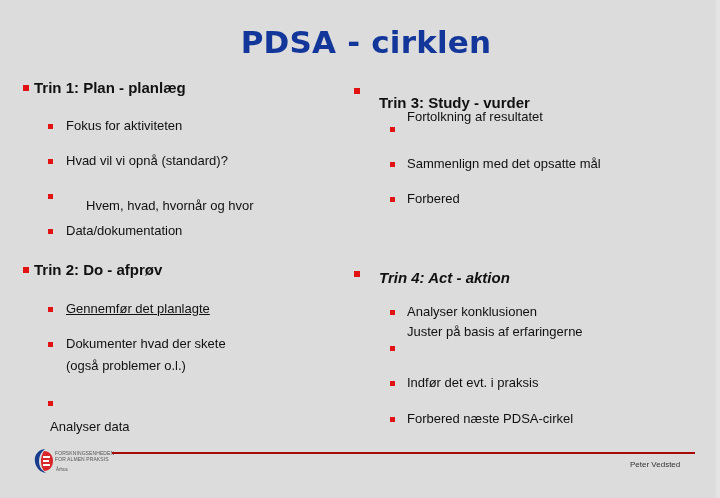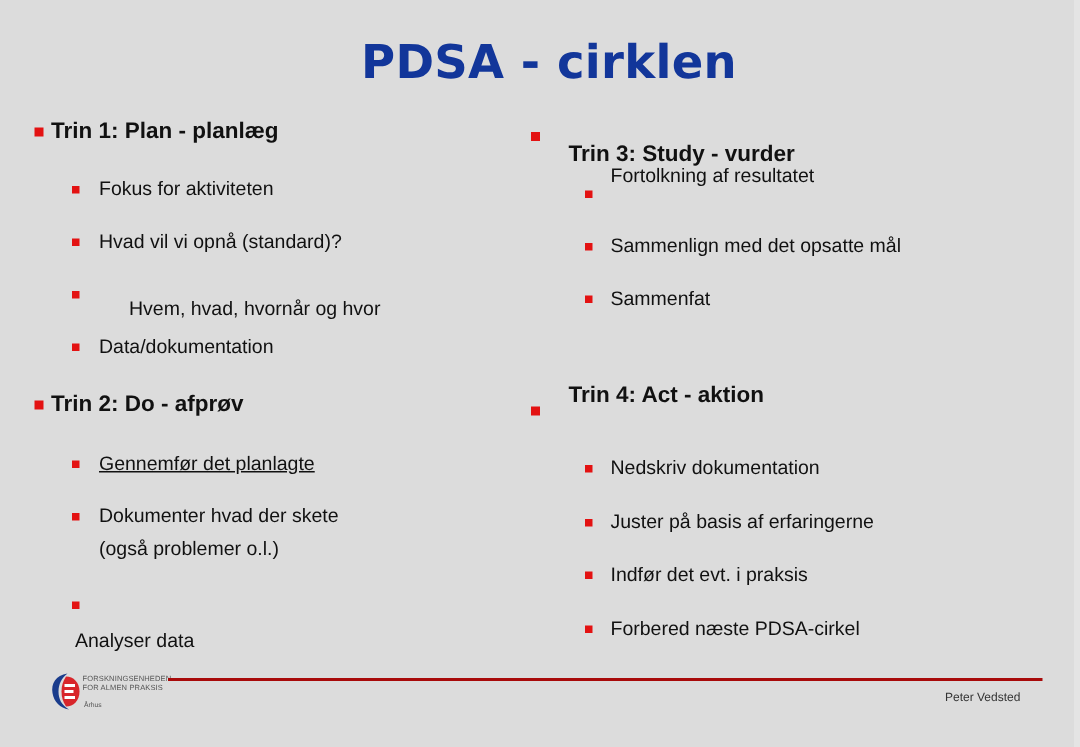--- a/index.html
+++ b/index.html
@@ -152,32 +152,32 @@
     <span class="bullet l1" style="left:354px; top:88px;"></span>
     <div class="h1" style="left:379px; top:80px;margin-top:12px;">Trin 3: Study - vurder</div>
 
     <span class="bullet" style="left:390px; top:127px;"></span>
     <div class="item" style="left:407px; top:106px;">Fortolkning af resultatet</div>
 
     <span class="bullet" style="left:390px; top:162px;"></span>
     <div class="item" style="left:407px; top:153px;">Sammenlign med det opsatte mål</div>
 
     <span class="bullet" style="left:390px; top:197px;"></span>
-    <div class="item" style="left:407px; top:188px;">Sammenfat</div>
+    <div class="item" style="left:407px; top:188px;">Forbered</div>
   </div>
 
   <div>
     <span class="bullet l1" style="left:354px; top:271px;"></span>
-    <div class="h1" style="left:379px; top:253px;">Trin 4: Act - aktion</div>
+    <div class="h1" style="left:379px; top:267px;font-style:italic;">Trin 4: Act - aktion</div>
 
     <span class="bullet" style="left:390px; top:310px;"></span>
-    <div class="item" style="left:407px; top:301px;">Nedskriv dokumentation</div>
+    <div class="item" style="left:407px; top:301px;">Analyser konklusionen</div>
 
     <span class="bullet" style="left:390px; top:346px;"></span>
-    <div class="item" style="left:407px; top:337px;text-align:right;">Juster på basis af erfaringerne</div>
+    <div class="item" style="left:407px; top:321px;text-align:right;">Juster på basis af erfaringerne</div>
 
     <span class="bullet" style="left:390px; top:381px;"></span>
     <div class="item" style="left:407px; top:372px;">Indfør det evt. i praksis</div>
 
     <span class="bullet" style="left:390px; top:417px;"></span>
     <div class="item" style="left:407px; top:408px;">Forbered næste PDSA-cirkel</div>
   </div>
 </div>
 
 <div>

